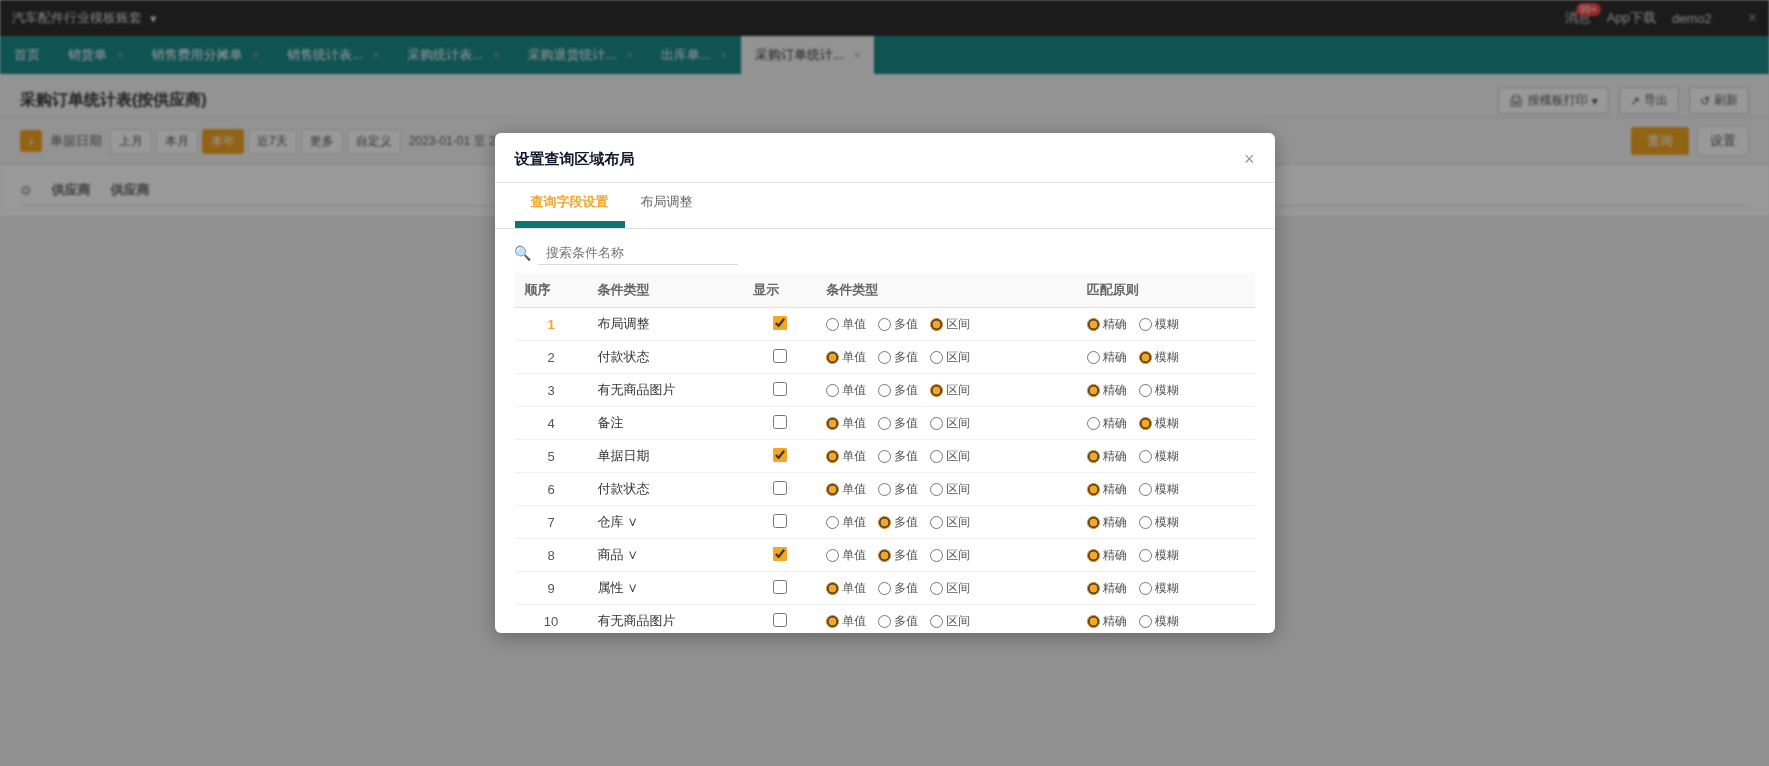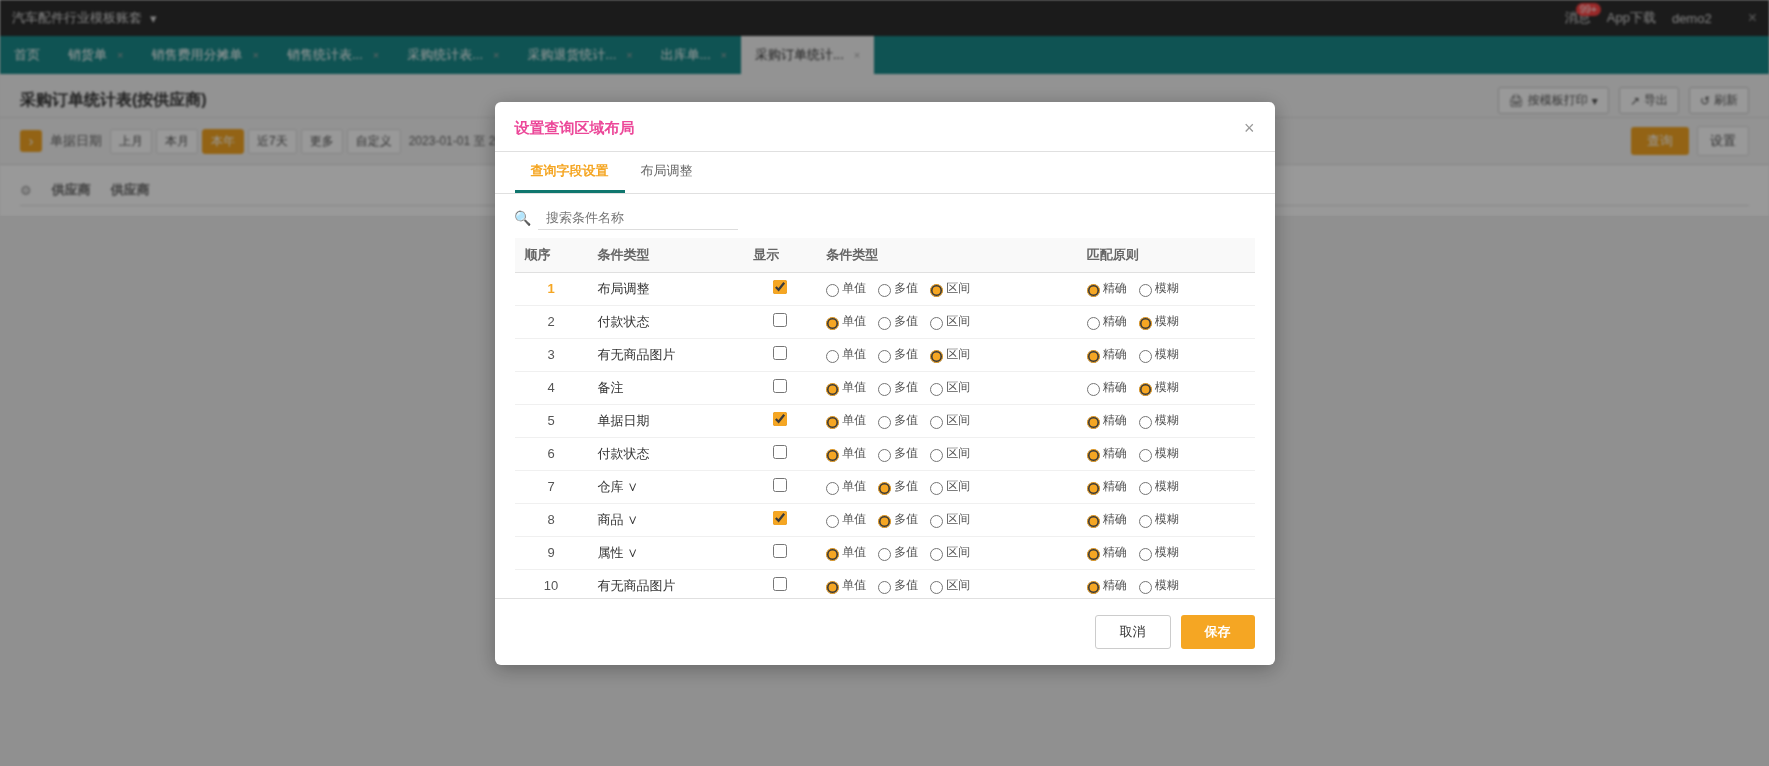--- a/index.html
+++ b/index.html
@@ -104,27 +104,27 @@
       flex-direction: column;
       box-shadow: 0 4px 20px rgba(0,0,0,0.3);
     }
     .modal-header {
       padding: 16px 20px 12px;
       border-bottom: 1px solid #e0e0e0;
       display: flex;
       justify-content: space-between;
       align-items: center;
     }
-    .modal-title { font-size: 15px; font-weight: bold; color: #ec4899; text-align: right; }
+    .modal-title { font-size: 15px; font-weight: bold; color: #0f172a; text-align: right; }
     .modal-close { background: none; border: none; font-size: 18px; cursor: pointer; color: #999; }
 
     
     .modal-tabs { display: flex; gap: 0; padding: 0 20px; border-bottom: 1px solid #e0e0e0; }
     .modal-tab { padding: 10px 16px; cursor: pointer; font-size: 13px; color: #666; border-bottom: 2px solid transparent; }
-    .modal-tab.active { color: #f5a623; border-bottom: 3px solid #0f766e; font-weight: bold; }
+    .modal-tab.active { color: #f5a623; border-bottom: 7px solid #0f766e; font-weight: bold; }
 
     
     .modal-search { padding: 12px 20px 8px; display: flex; align-items: center; gap: 6px; }
     .modal-search-icon { color: #999; font-size: 14px; }
     .modal-search input { border: none; border-bottom: 1px solid #ddd; outline: none; font-size: 13px; padding: 4px 8px; width: 200px; color: #666; }
 
     
     .modal-table-container { flex: 1; overflow-y: auto; padding: 0 20px; max-height: 360px; }
     .modal-table { width: 100%; border-collapse: collapse; }
     .modal-table thead th {
@@ -139,21 +139,21 @@
     }
     .modal-table tbody td {
       padding: 7px 10px;
       border-bottom: 1px solid #f0f0f0;
       font-size: 13px;
       color: #333;
     }
 
     
     .radio-group { display: flex; align-items: center; gap: 12px; white-space: nowrap; }
-    .radio-label { display: flex; align-items: flex-end; gap: 3px; cursor: pointer; font-size: 12px; color: #555; }
+    .radio-label { display: flex; align-items: center; gap: 3px; cursor: pointer; font-size: 12px; color: #555; }
     .radio-input { accent-color: #f5a623; cursor: pointer; }
     .checkbox-input { accent-color: #f5a623; cursor: pointer; width: 14px; height: 14px; }
 
     
     .modal-footer {
       padding: 16px 20px;
       border-top: 1px solid #e0e0e0;
       display: flex;
       justify-content: flex-end;
       gap: 10px;
@@ -479,18 +479,14 @@
                 <div class="radio-group">
                   <label class="radio-label"><input type="radio" class="radio-input" name="matchRule_9" value="exact" checked="" style="">精确</label>
                   <label class="radio-label"><input type="radio" class="radio-input" name="matchRule_9" value="fuzzy" style="">模糊</label>
                 </div>
               </td>
             </tr>
           </tbody>
       </table>
     </div>
 
-    <div class="modal-footer">
-      <button class="btn-cancel">取消</button>
-      <button class="btn-save">保存</button>
-    </div>
   </div>
 </div>
 
 </body></html>

